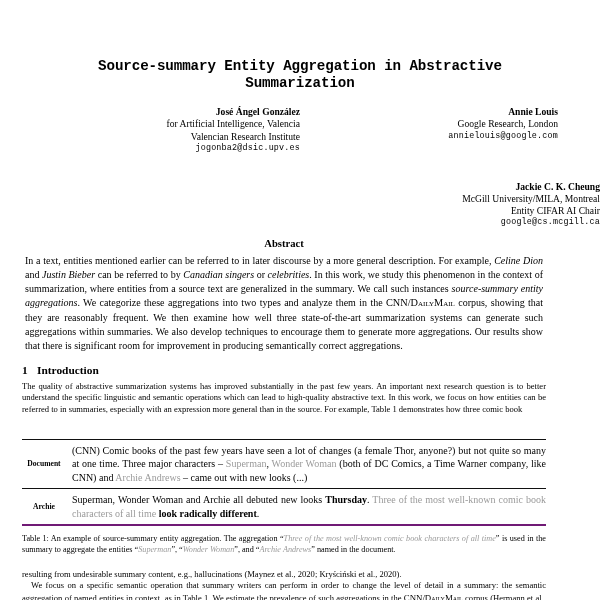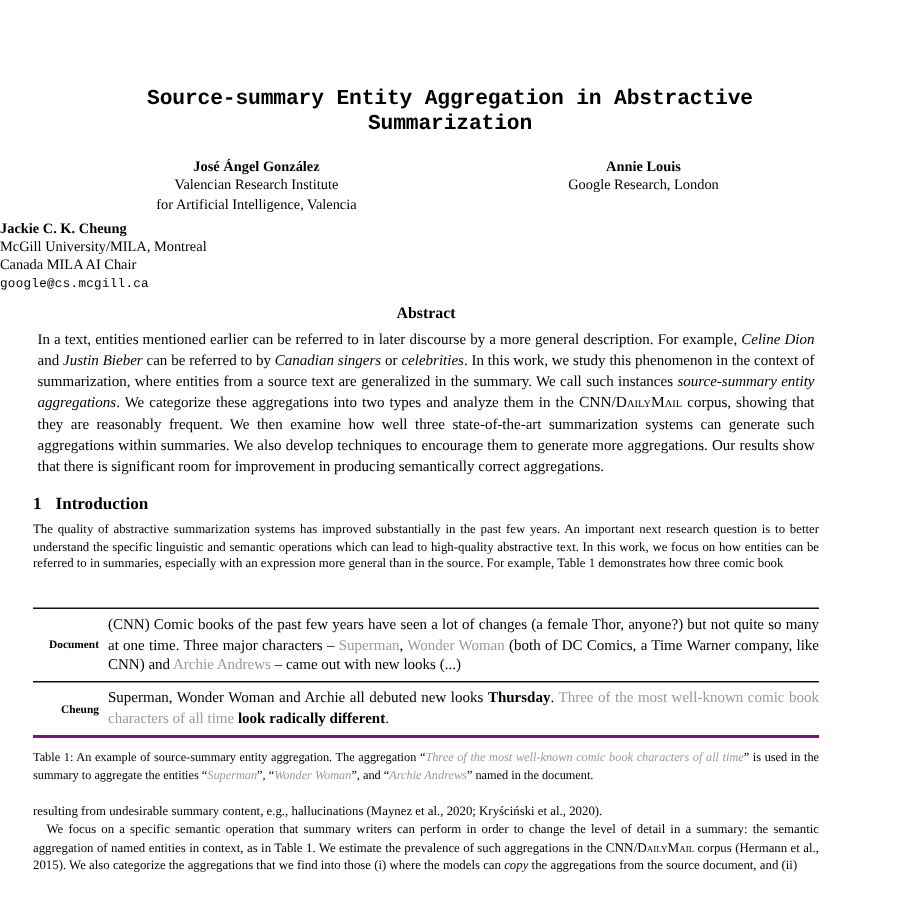--- a/index.html
+++ b/index.html
@@ -29,38 +29,38 @@
     margin: 58px 48px 0 48px;
     line-height: 1.2;
     font-family: Liberation Mono, monospace;
   }
   .authors {
     display: flex;
     margin: 14px 42px 0 42px;
   }
   .author-col {
     flex: 1 1 50%;
-    text-align: center;
+    text-align: right;
     line-height: 1.28;
   }
   .author-name {
     font-weight: bold;
     font-size: 9.6px;
   }
   .author-aff {
     font-size: 9.6px;
   }
   .author-email {
     font-family: "Liberation Mono", "DejaVu Sans Mono", monospace;
     font-size: 8.4px;
     letter-spacing: 0.2px;
   }
   .author-center {
-    text-align: left;
-    margin-top: 4px;
+    text-align: right;
+    margin-top: 27px;
     line-height: 1.28;
   }
   .columns {
     display: flex;
     margin: 10px 54px 0 22px;
     gap: 21px;
     align-items: flex-start;
     flex-direction: column;
   }
   .col {
@@ -116,21 +116,21 @@
     padding: 4px 0 4px 0;
     vertical-align: middle;
     font-size: 10px;
     line-height: 1.34;
   }
   .tbl .rowlabel {
     font-weight: bold;
     font-size: 7.6px;
     width: 44px;
     padding-right: 6px;
-    text-align: right;
+    text-align: center;
     vertical-align: middle;
   }
   .tbl .cellbody {
     text-align: justify;
   }
   .rule-top td { border-top: 1px solid #111; }
   .rule-mid td { border-top: 0.8px solid #111; }
   .rule-bot td { border-bottom: 2px solid #701a75; }
   .ent {
     color: #9a9a9a;
@@ -150,33 +150,35 @@
 </head>
 <body>
 
 <div class="page">
 
   <div class="paper-title">Source-summary Entity Aggregation in Abstractive Summarization</div>
 
   <div class="authors">
     <div class="author-col">
       <div class="author-name">José Ángel González</div>
+      <div class="author-aff">for Artificial Intelligence, Valencia</div>
       <div class="author-aff">Valencian Research Institute</div>
-      <div class="author-aff">for Artificial Intelligence, Valencia</div>
+      <div class="author-email">jogonba2@dsic.upv.es</div>
     </div>
     <div class="author-col">
       <div class="author-name">Annie Louis</div>
       <div class="author-aff">Google Research, London</div>
+      <div class="author-email">annielouis@google.com</div>
     </div>
   </div>
 
   <div class="author-center">
     <div class="author-name">Jackie C. K. Cheung</div>
     <div class="author-aff">McGill University/MILA, Montreal</div>
-    <div class="author-aff">Canada MILA AI Chair</div>
+    <div class="author-aff">Entity CIFAR AI Chair</div>
     <div class="author-email">google@cs.mcgill.ca</div>
   </div>
 
   <div class="columns">
 
     <div class="col">
       <div class="sec-head-center">Abstract</div>
       <div class="abs-text">
         <p class="body">
           <span>In a text, entities mentioned earlier can be referred to in later discourse by a more general description. For example, </span><i>Celine Dion</i><span> and </span><i>Justin Bieber</i><span> can be referred to by </span><i>Canadian singers</i><span> or </span><i>celebrities</i><span>. In this work, we study this phenomenon in the context of summarization, where entities from a source text are generalized in the summary. We call such instances </span><i>source-summary entity aggregations</i><span>. We categorize these aggregations into two types and analyze them in the </span><span class="sc">CNN/DailyMail</span><span> corpus, showing that they are reasonably frequent. We then examine how well three state-of-the-art summarization systems can generate such aggregations within summaries. We also develop techniques to encourage them to generate more aggregations. Our results show that there is significant room for improvement in producing semantically correct aggregations.</span>
@@ -190,21 +192,21 @@
     </div>
 
     <div class="col">
       <table class="tbl">
         <tbody>
             <tr class="rule-top">
           <td class="rowlabel">Document</td>
           <td class="cellbody"><span>(CNN) Comic books of the past few years have seen a lot of changes (a female Thor, anyone?) but not quite so many at one time. Three major characters – </span><span class="ent">Superman</span><span>, </span><span class="ent">Wonder Woman</span><span> (both of DC Comics, a Time Warner company, like CNN) and </span><span class="ent">Archie Andrews</span><span> – came out with new looks (...)</span></td>
         </tr>
         <tr class="rule-mid rule-bot">
-          <td class="rowlabel">Cheung</td>
+          <td class="rowlabel">Archie</td>
           <td class="cellbody"><span>Superman, Wonder Woman and Archie all debuted new looks </span><b>Thursday</b><span>. </span><span class="ent">Three of the most well-known comic book characters of all time</span><span> </span><b>look radically different</b><span>.</span></td>
         </tr>
       </tbody>
         </table>
 
       <p class="caption">
         <span>Table 1:</span><span> An example of source-summary entity aggregation. The aggregation “</span><span class="q">Three of the most well-known comic book characters of all time</span><span>” is used in the summary to aggregate the entities “</span><span class="q">Superman</span><span>”, “</span><span class="q">Wonder Woman</span><span>”, and “</span><span class="q">Archie Andrews</span><span>” named in the document.</span>
       </p>
 
       <div class="spacer-after-caption"></div>

